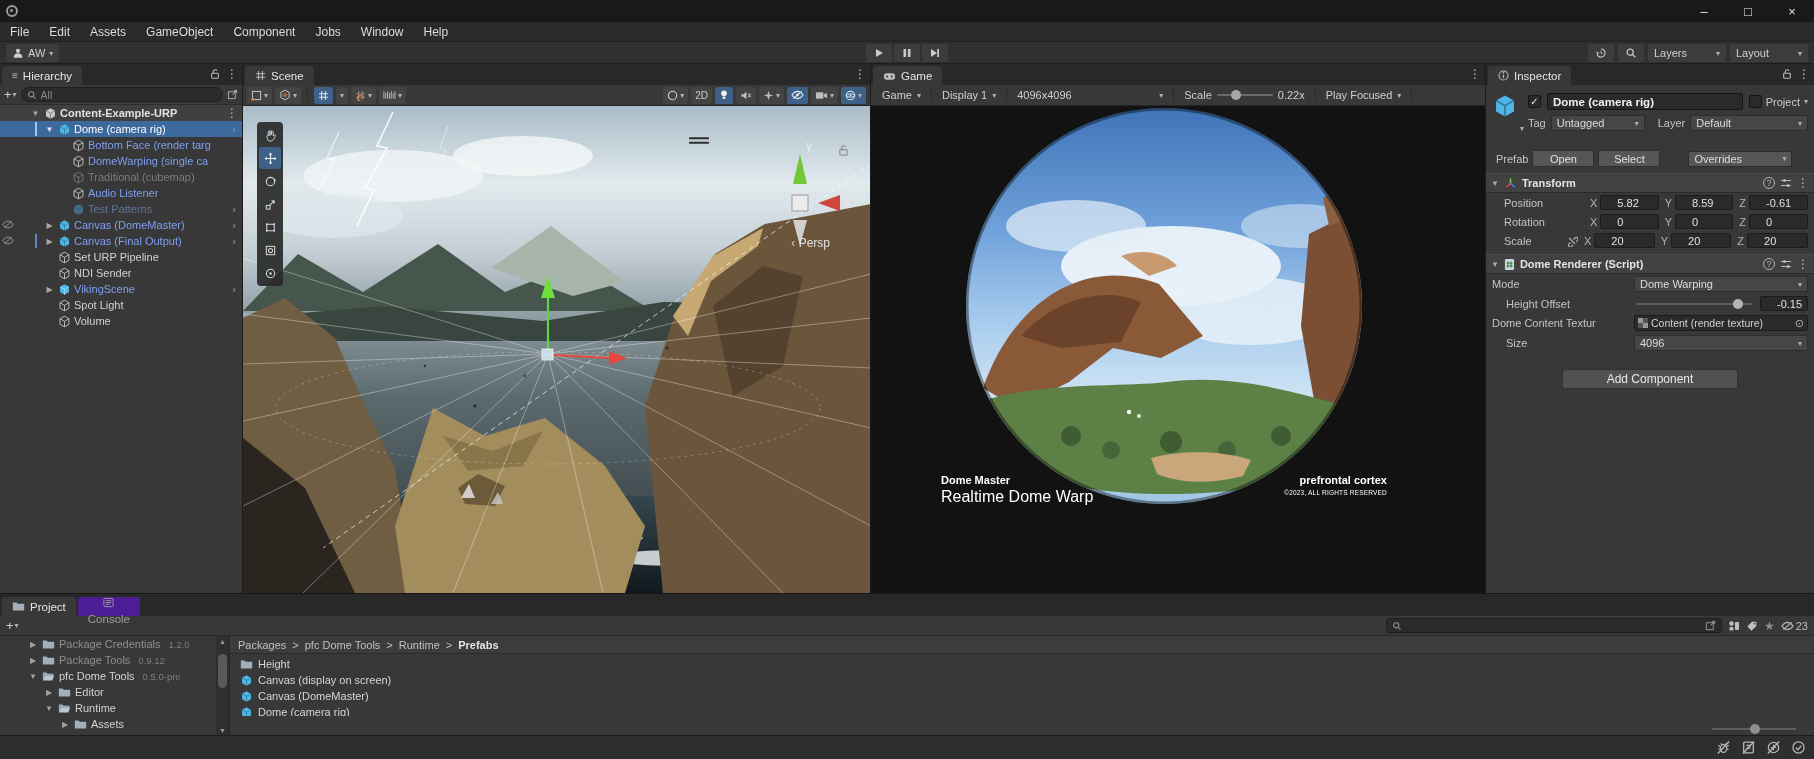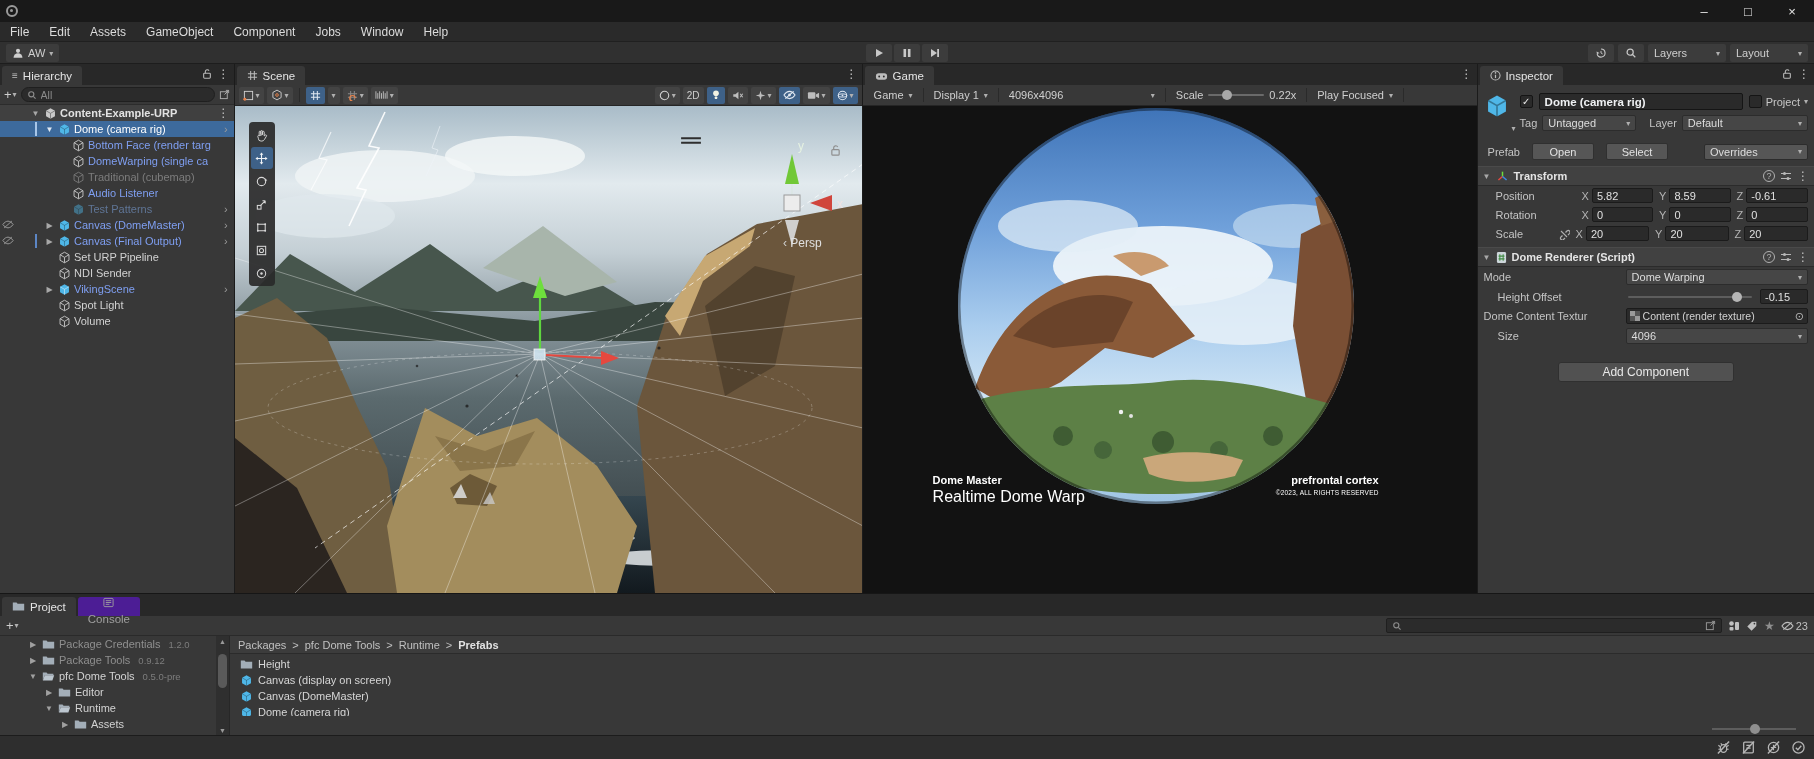--- a/index.html
+++ b/index.html
@@ -118,21 +118,21 @@
     align-items:center; justify-content:center; color:#e2e2e2; }
   .comp-header { height:20px; background:#414141; border-top:1px solid #4a4a4a; border-bottom:1px solid #2b2b2b;
     display:flex; align-items:center; gap:5px; padding:0 5px; margin-top:4px;}
   .comp-header .title { font-weight:bold; color:#e4e4e4; flex:1; }
   .help-ic { width:12px; height:12px; border-radius:50%; border:1px solid #b0b0b0; color:#b0b0b0;
     font-size:9px; display:flex; align-items:center; justify-content:center; }
   .vec-label { width:92px; flex:none; color:#c4c4c4; padding-left:12px;}
   .axis-group { flex:1; display:flex; align-items:center; gap:3px; margin-left:6px; min-width:0;}
   .axis-letter { color:#b4b4b4; flex:none;}
   .nfield { flex:1; height:15px; background:#2a2a2a; border:1px solid #1b1b1b; border-radius:2px;
-    color:#e0e0e0; padding:0 4px; display:flex; align-items:center; min-width:0; overflow:hidden;}
+    color:#e0e0e0; padding:0 16px; display:flex; align-items:center; min-width:0; overflow:hidden;}
   .dr-label { width:142px; flex:none; color:#c4c4c4; overflow:hidden; white-space:nowrap;}
   .indent { padding-left:14px; }
   .hslider { flex:1; position:relative; height:2px; background:#5d5d5d; border-radius:1px; margin:0 8px 0 2px;}
   .objfield { flex:1; height:16px; background:#2a2a2a; border:1px solid #1b1b1b; border-radius:2px;
     display:flex; align-items:center; gap:3px; padding:0 3px; overflow:hidden; white-space:nowrap; min-width:0;}
   .objfield .picker { margin-left:auto; color:#b8b8b8; font-size:11px; flex:none;}
   #add-component { display:block; width:176px; height:20px; margin:16px auto 0 auto; background:#515151;
     border:1px solid #303030; border-radius:3px; color:#e8e8e8; font-size:12px; text-align:center; line-height:18px;}
 
   
@@ -795,21 +795,21 @@
                   <span class="caret">▾</span>
               </div>
               <span class="ilabel" style="margin-left:8px;">Layer</span>
               <div class="dd" style="flex:1;">
                 <span>Default</span>
                   <span class="caret">▾</span>
               </div>
             </div>
           </div>
         </div>
-        <div class="irow" style="gap:12px; padding-left:10px; margin-top:8px;">
+        <div class="irow" style="gap:4px; padding-left:10px; margin-top:15px;">
           <span class="ilabel">Prefab</span>
           <div class="ibtn" style="width:62px;">
               <span>Open</span>
             </div>
           <div class="ibtn" style="width:62px;">
               <span>Select</span>
             </div>
           <div class="dd" style="width:104px; margin-left:24px; background:#565656;">
             <span>Overrides</span>
               <span class="caret">▾</span>

